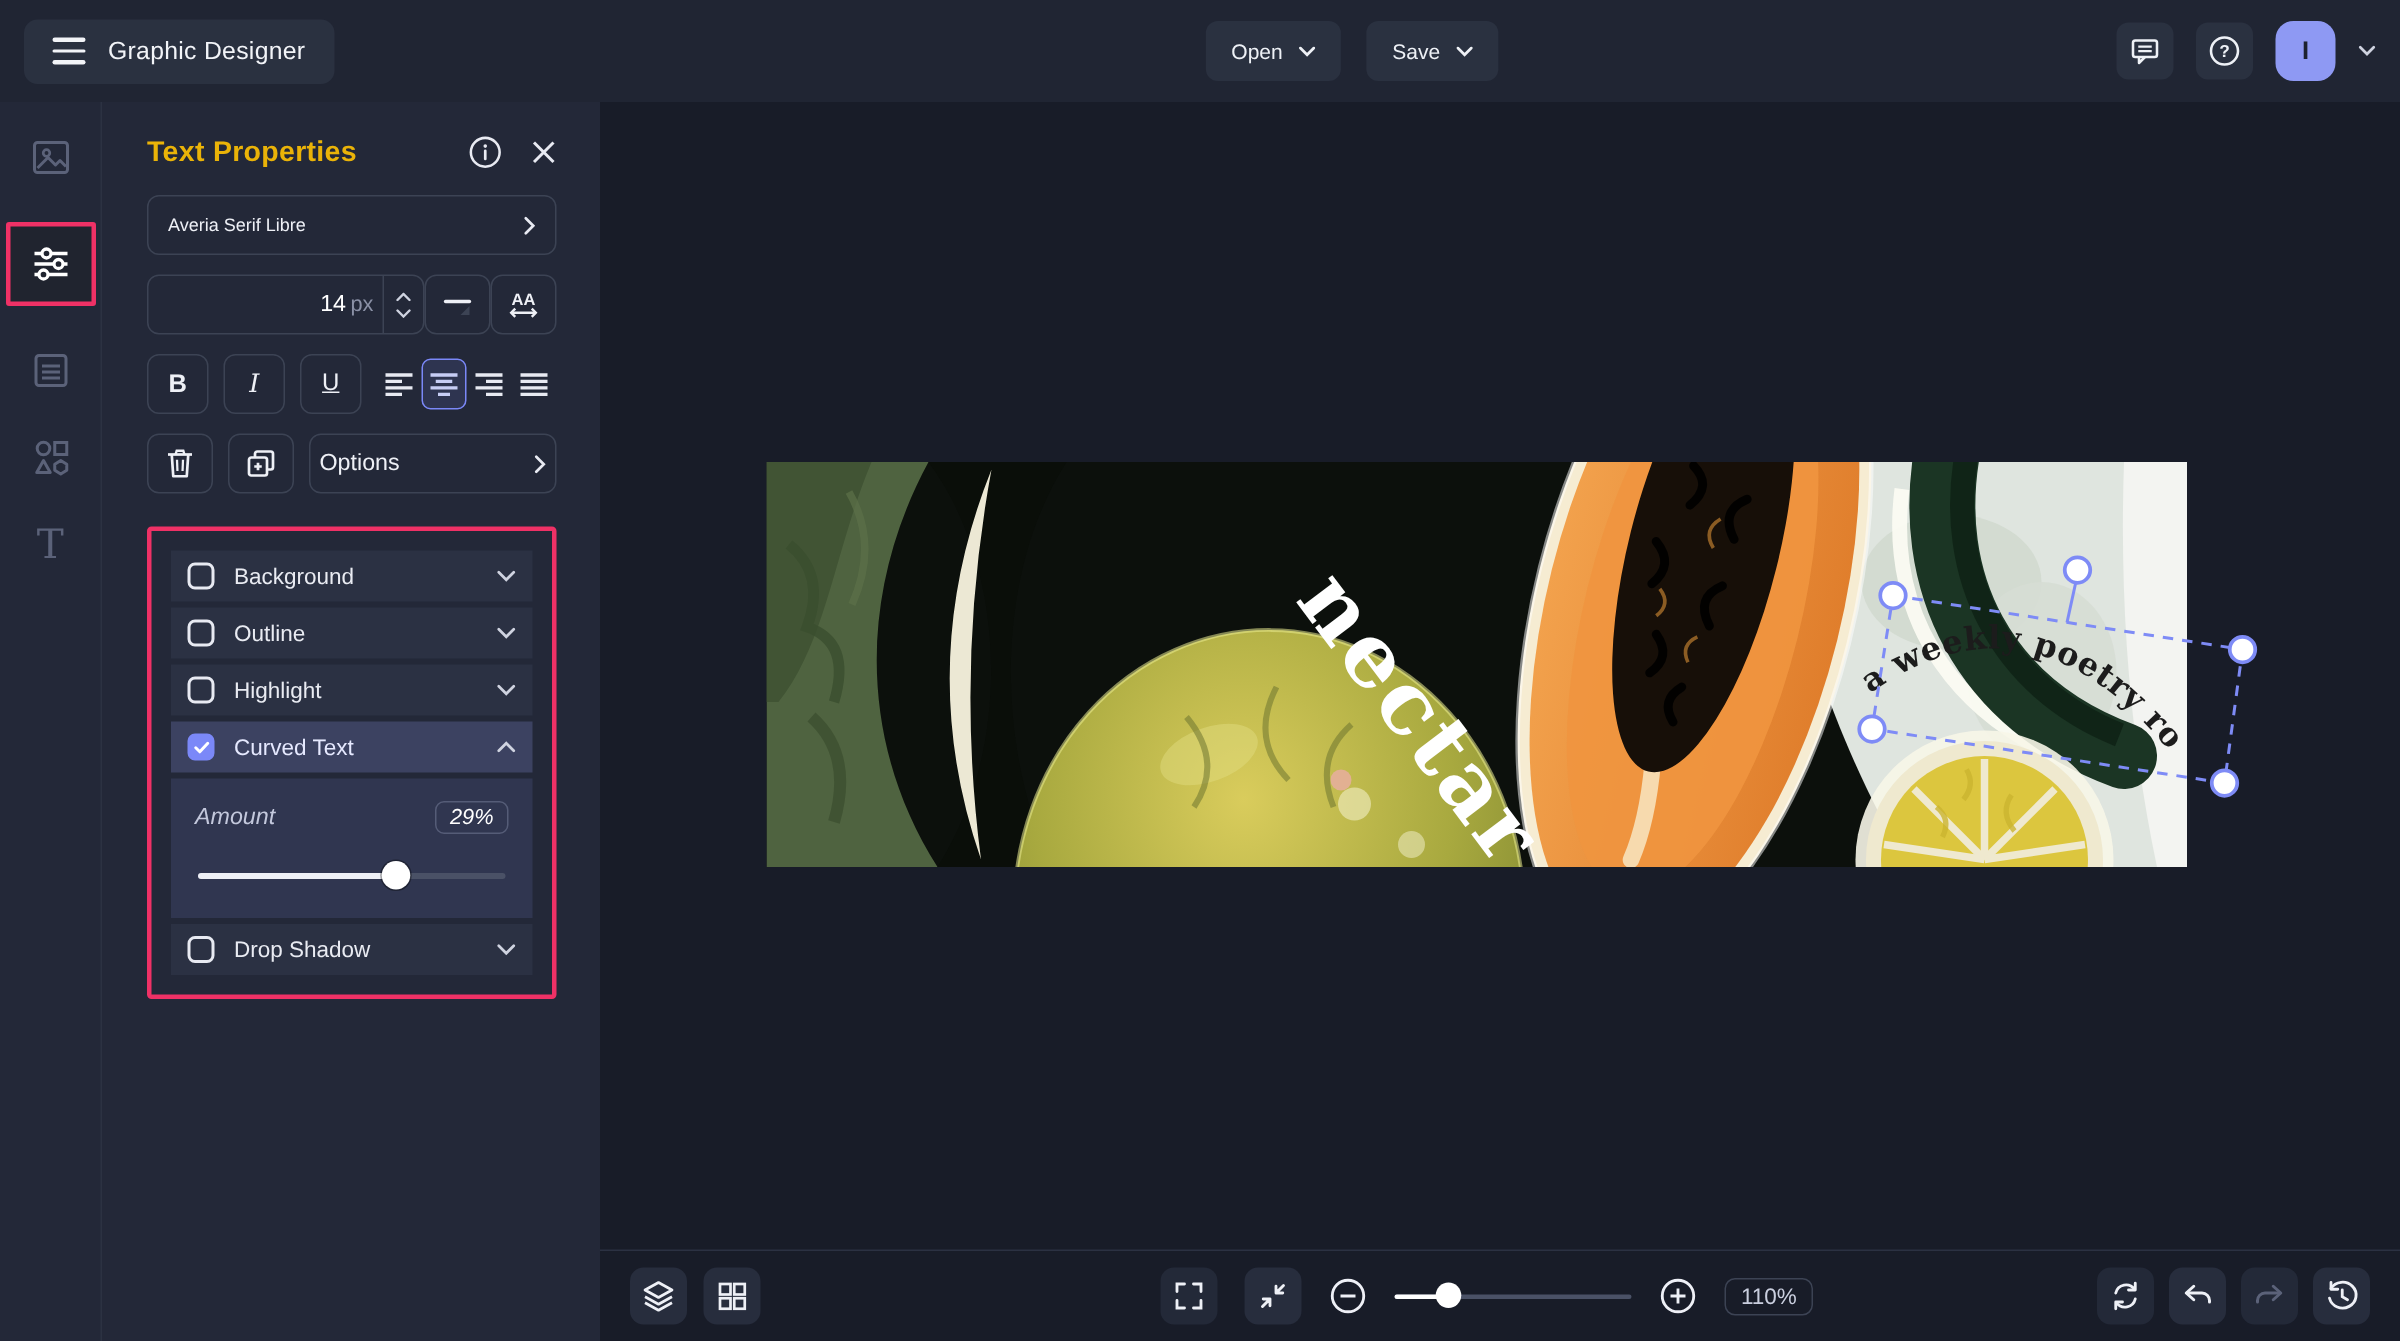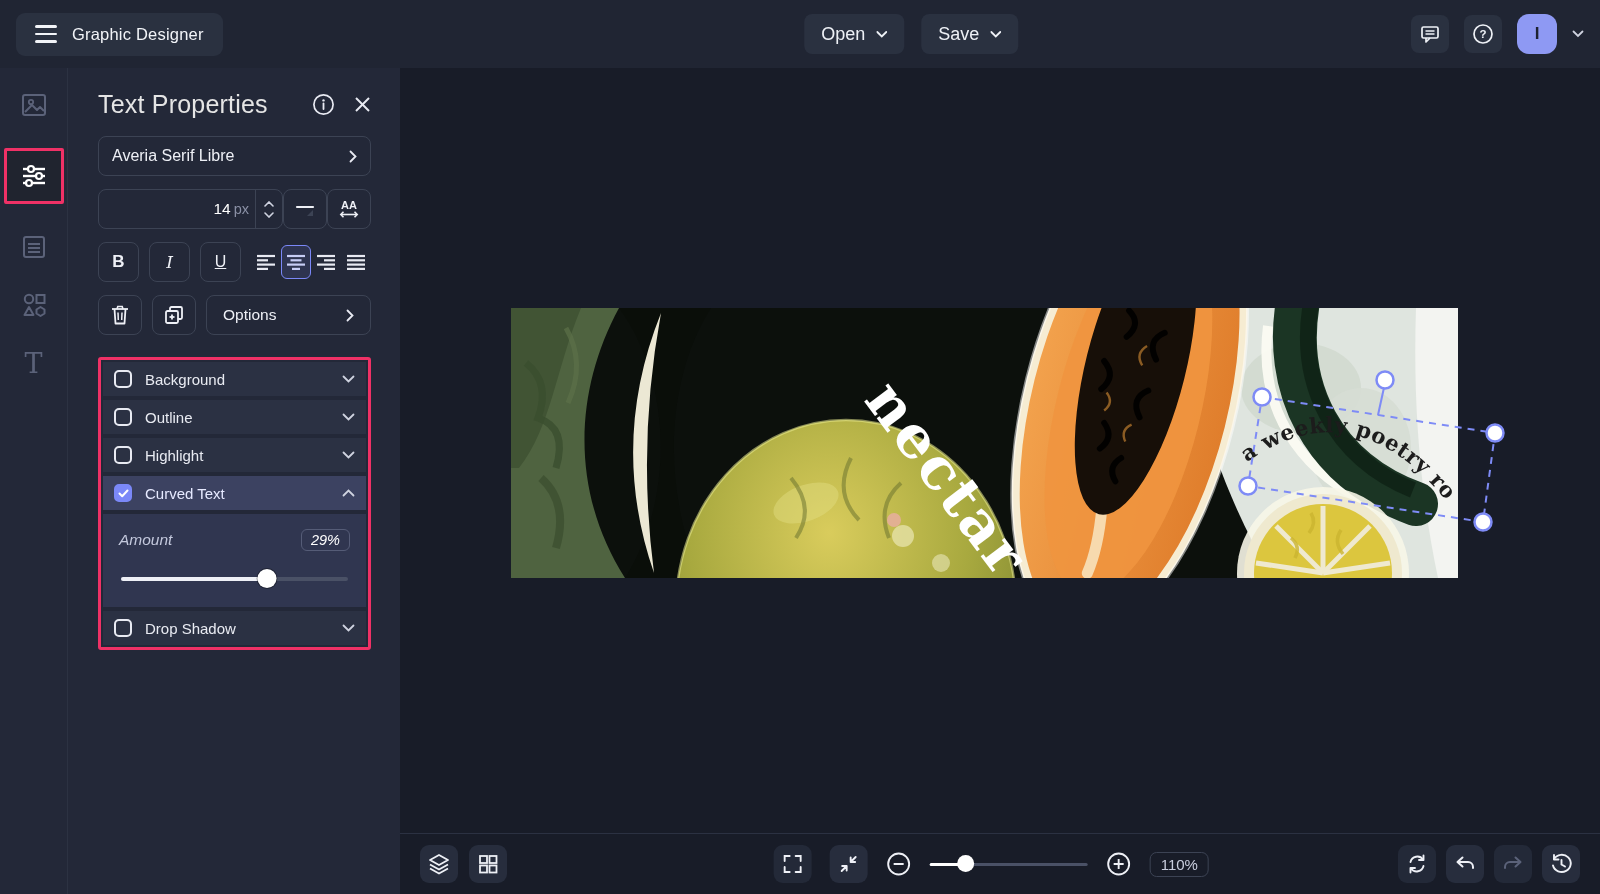--- a/index.html
+++ b/index.html
@@ -6,62 +6,62 @@
   html,body { width:1600px; height:894px; background:#181c28; font-family:"Liberation Sans",sans-serif; overflow:hidden; }
   .root { position:relative; width:1600px; height:894px; }
 
   
   .topbar { position:absolute; left:0; top:0; width:1600px; height:68px; background:#202533; display:flex; align-items:center; padding:0 16px; z-index:5; }
   .title-btn { display:flex; align-items:center; gap:15px; background:#2a3140; border-radius:9px; height:43px; padding:0 19px; cursor:pointer; }
   .burger { display:flex; flex-direction:column; gap:5px; }
   .burger span { display:block; width:22px; height:2.6px; background:#f2f4f8; border-radius:2px; }
   .app-title { color:#f2f4f8; font-size:16.5px; letter-spacing:.2px; }
   .topbar-center { position:absolute; left:50%; transform:translateX(2%); display:flex; gap:17px; }
-  .tb-drop { display:flex; align-items:center; gap:11px; background:#2a3140; border-radius:8px; height:40px; padding:0 17px; color:#eef1f6; font-size:18px; cursor:pointer; }
+  .tb-drop { display:flex; align-items:center; gap:11px; background:#2a3140; border-radius:8px; height:40px; padding:0 17px; color:#eef1f6; font-size:14px; cursor:pointer; }
   .topbar-right { margin-left:auto; display:flex; align-items:center; gap:15px; }
   .sq-btn { width:38px; height:38px; border-radius:8px; background:#2a3140; display:flex; align-items:center; justify-content:center; cursor:pointer; }
   .avatar { width:40px; height:40px; border-radius:12px; background:#8e99f3; color:#1d2230; font-weight:bold; font-size:17px; display:flex; align-items:center; justify-content:center; cursor:pointer; }
 
   
   .rail { position:absolute; left:0; top:68px; bottom:0; width:68px; background:#232838; border-right:1px solid #2c3242; display:flex; flex-direction:column; align-items:center; padding-top:20px; gap:24px; z-index:4; }
   .rail-item { width:34px; height:34px; display:flex; align-items:center; justify-content:center; cursor:pointer; color:#5b6279; }
   .rail-anno { border:3.5px solid #ef3166; background:#20242f; padding:8px 10px; border-radius:2px; margin:2px 0; }
   .rail-anno .rail-item { color:#ffffff; }
   .rail-t { font-family:"DejaVu Serif",serif; font-size:27px; color:#5b6279; }
 
   
   .props { position:absolute; left:68px; top:68px; width:332px; bottom:0; background:#232838; padding:22px 29px 0 30px; z-index:3; }
   .props-head { display:flex; align-items:center; }
-  .props-title { color:#e5e5e5; font-size:25px; font-weight:normal; letter-spacing:.2px; }
+  .props-title { color:#eab308; font-size:19px; font-weight:bold; letter-spacing:.2px; }
   .head-icons { margin-left:auto; display:flex; align-items:center; gap:19px; }
 
   .ctl { border:1px solid #3c4354; border-radius:8px; height:40px; display:flex; align-items:center; color:#eef0f6; background:transparent; }
-  .font-select { margin-top:17px; padding:0 13px; font-size:16px; cursor:pointer; }
+  .font-select { margin-top:17px; padding:0 13px; font-size:12px; cursor:pointer; }
   .font-select .chev-r { margin-left:auto; }
 
   .size-row { margin-top:13px; display:flex; }
   .size-group { flex:1; padding:0; cursor:text; }
   .size-val { flex:1; text-align:right; font-size:15.5px; color:#fff; padding-right:3px; }
   .size-unit { color:#8a90a5; font-size:14.5px; margin-right:6px; }
   .stepper { width:27px; align-self:stretch; border-left:1px solid #3c4354; display:flex; flex-direction:column; align-items:center; justify-content:center; gap:5px; cursor:pointer; }
   .mini-btn { width:44px; height:40px; border:1px solid #3c4354; border-radius:8px; display:flex; align-items:center; justify-content:center; cursor:pointer; color:#eef0f6;text-align:right; }
 
   .biu-row { margin-top:13px; display:flex; gap:10px; align-items:center; }
   .fmt-b { font-weight:bold; font-size:17px; }
   .fmt-i { font-family:"DejaVu Serif",serif; font-style:italic; font-size:17px; }
   .fmt-u { text-decoration:underline; font-size:16px; }
   .align-group { flex:1; display:flex; justify-content:space-between; align-items:center; }
   .align-btn { width:30px; height:34px; display:flex; align-items:center; justify-content:center; cursor:pointer; border-radius:6px; }
   .align-btn.sel { border:1.5px solid #7b88f8; background:rgba(123,136,248,.13); }
 
   .actions-row { margin-top:13px; display:flex; gap:10px; }
-  .options-btn { flex:1; padding:0 16px; font-size:15.5px; cursor:pointer; }
+  .options-btn { flex:1; padding:0 6px; font-size:15.5px; cursor:pointer; }
   .options-btn .chev-r { margin-left:auto; }
 
-  .sections { margin-top:22px; border:3.5px solid #ef3166; border-radius:3px; padding:2px; }
+  .sections { margin-top:22px; border:3.5px solid #ef3166; border-radius:3px; padding:13px; }
   .prow { height:34px; background:#2b3143; display:flex; align-items:center; padding:0 11px; margin-bottom:4px; cursor:pointer; }
   .prow:last-child { margin-bottom:0; }
   .prow-label { color:#e9ebf2; font-size:15px; margin-left:13px; }
   .prow .chev { margin-left:auto; }
   .prow.curved { background:#3c4261; }
   .prow.curved .prow-label { color:#e6e9ff; }
   .cb { width:18px; height:18px; border:2px solid #e8eaf2; border-radius:5px; flex:0 0 auto; display:flex; align-items:center; justify-content:center; }
   .cb.checked { background:#7b88f8; border-color:#7b88f8; }
 
   .amount-block { background:#303650; padding:15px 16px 19px 16px; margin-bottom:4px; }

